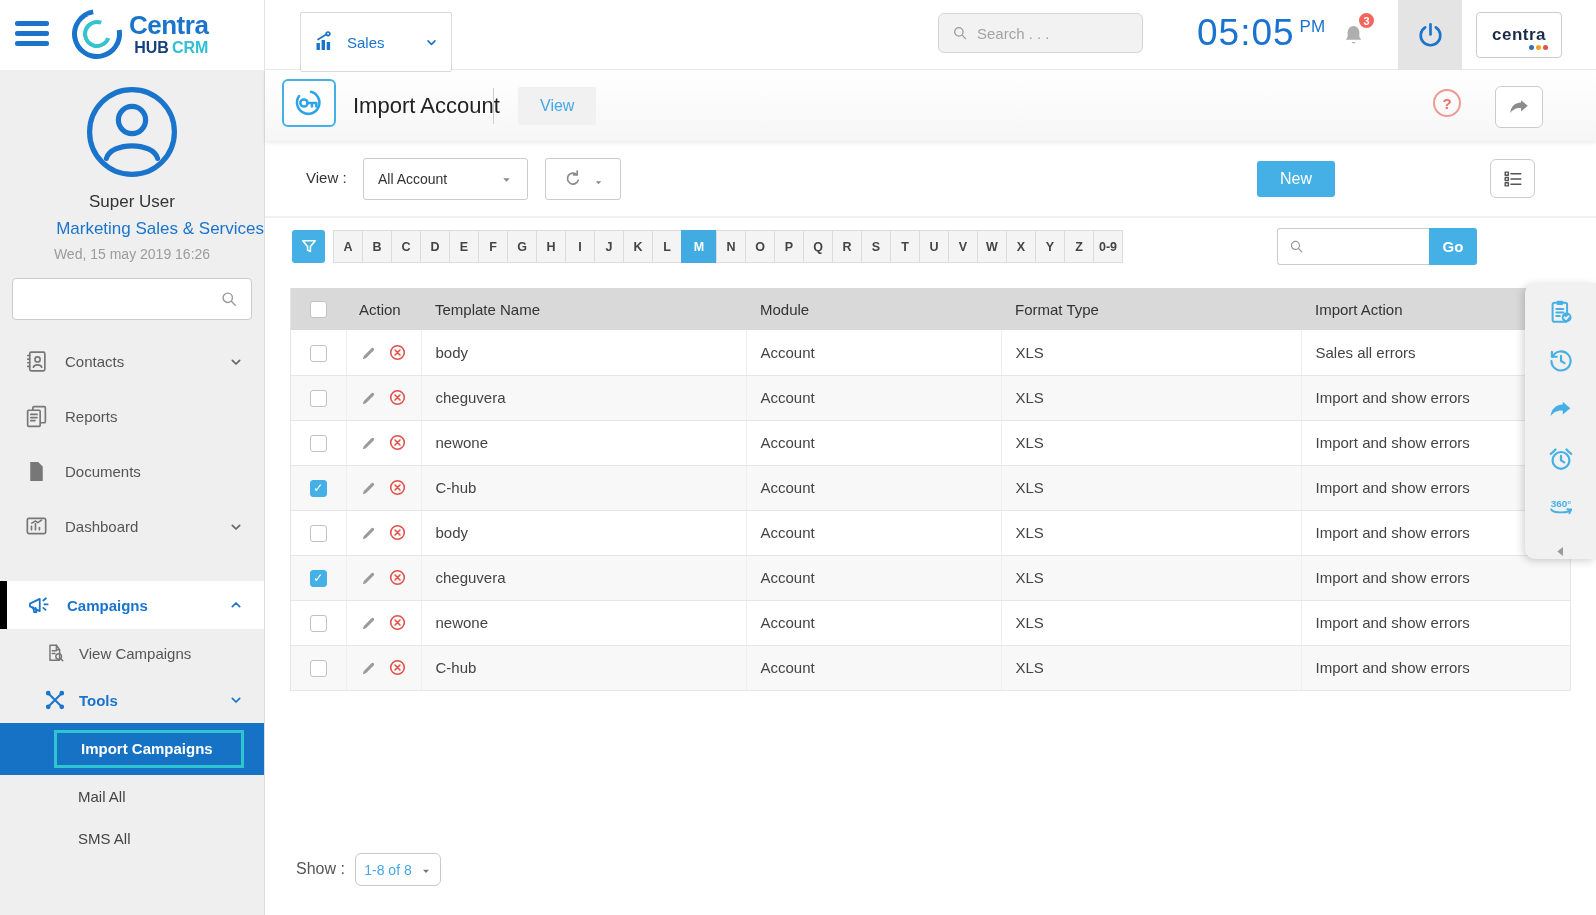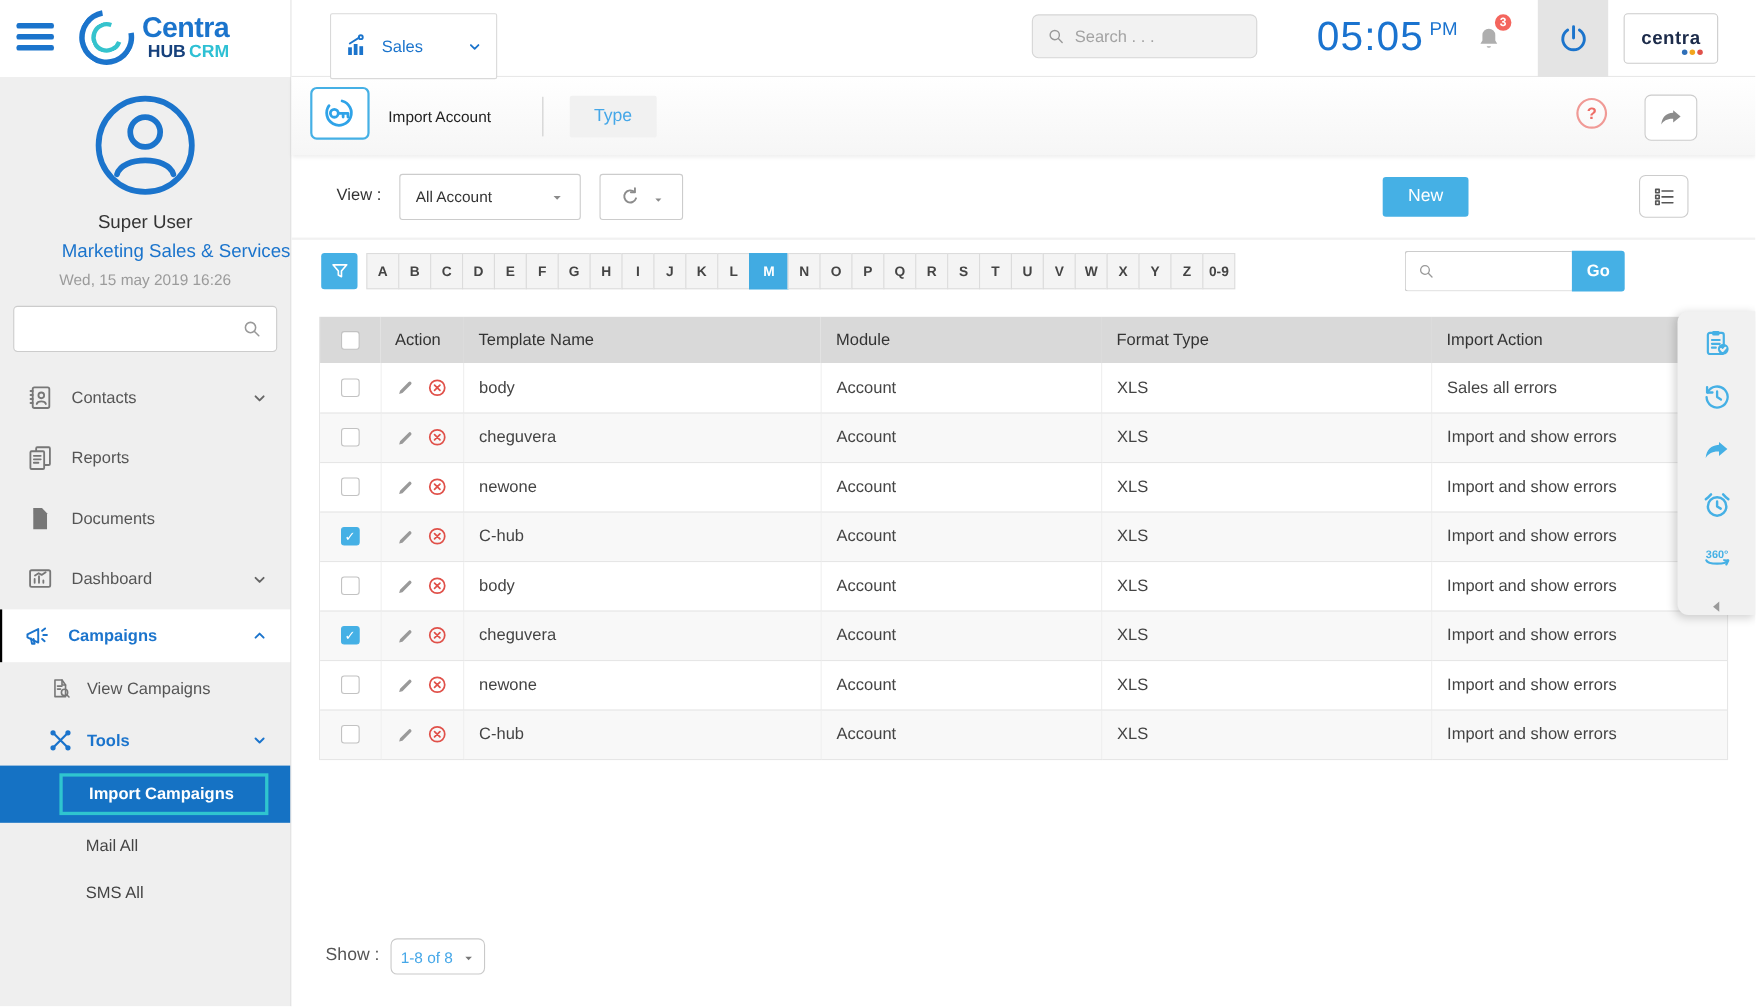--- a/index.html
+++ b/index.html
@@ -52,34 +52,34 @@
   .u-date { text-align:center; font-size:14px; color:#9b9b9b; margin-top:7px; }
   .side-search { margin:16px 12px 14px; height:42px; background:#fff; border:1px solid #ccc; border-radius:4px; display:flex; align-items:center; padding:0 12px; }
   .side-search input { flex:1; border:none; outline:none; font-size:14px; font-family:inherit; background:transparent; }
   .side-search .mg { width:20px; height:20px; color:#999; flex:none; }
 
   .menu-item { display:flex; align-items:center; height:55px; padding-left:24px; color:#555; font-size:15px; cursor:pointer; }
   .menu-item .mi-icon { width:25px; height:25px; margin-right:16px; color:#777; flex:none; }
   .menu-item .chev { margin-left:auto; margin-right:20px; width:16px; height:16px; color:#666; flex:none; }
   .menu-item.indent1 { padding-left:44px; height:48px; }
   .menu-item.indent1 .mi-icon { width:22px; height:22px; margin-right:13px; }
-  .menu-item.active { background:#fff; border-left:2px solid #000000; padding-left:19px; color:#1b74cc; font-weight:bold; height:48px; }
+  .menu-item.active { background:#fff; border-left:7px solid #000000; padding-left:19px; color:#1b74cc; font-weight:bold; height:48px;margin-top:27px; }
   .menu-item.active .mi-icon, .menu-item.active .chev { color:#1b74cc; }
   .menu-item.blue { color:#1b74cc; font-weight:bold; height:46px; }
   .menu-item.blue .mi-icon, .menu-item.blue .chev { color:#1b74cc; }
   .menu-plain { height:42px; display:flex; align-items:center; padding-left:78px; color:#444; font-size:15px; cursor:pointer; }
   .menu-selected { height:52px; background:#1572c4; display:flex; align-items:center; cursor:pointer; }
   .menu-selected .hl-box { margin-left:54px; border:3px solid #2fc5cf; padding:7px 28px 8px 24px; color:#fff; font-weight:bold; font-size:15px; }
 
   
   .main { position:absolute; left:265px; top:70px; right:0; bottom:0; background:#fff; }
   .page-header { position:absolute; top:0; left:0; right:0; height:71px; background:linear-gradient(#ffffff,#f6f6f6); box-shadow:0 2px 4px rgba(0,0,0,.08); }
   .key-btn { position:absolute; left:17px; top:9px; width:54px; height:48px; border:2px solid #45b0e5; border-radius:6px; background:#fff; display:flex; align-items:center; justify-content:center; cursor:pointer; }
   .key-btn .ic { width:32px; height:32px; color:#2fa3e8; }
-  .page-title { position:absolute; left:88px; top:0; height:71px; display:flex; align-items:center; font-size:14px; color:#222; }
+  .page-title { position:absolute; left:88px; top:0; height:71px; display:flex; align-items:center; font-size:22px; color:#222; }
   .ph-divider { position:absolute; left:228px; top:18px; height:36px; width:1px; background:#ccc; }
   .back-btn { position:absolute; left:253px; top:17px; height:38px; padding:0 22px; background:#f1f1f1; color:#45a7e8; font-size:16px; display:flex; align-items:center; border-radius:2px; cursor:pointer; }
   .help-icon { position:absolute; right:135px; top:19px; width:28px; height:28px; border:2px solid #f09a96; border-radius:50%; color:#ee6d66; font-size:15px; font-weight:bold; display:flex; align-items:center; justify-content:center; cursor:pointer; }
   .share-btn { position:absolute; right:53px; top:16px; width:48px; height:42px; border:1px solid #ccc; border-radius:6px; background:#fff; display:flex; align-items:center; justify-content:center; color:#8c8c8c; cursor:pointer; }
   .share-btn .ic { width:25px; height:25px; }
 
   .view-label { position:absolute; left:41px; top:99px; font-size:15px; color:#333; }
   .view-select { position:absolute; left:98px; top:88px; width:165px; height:42px; border:1px solid #ccc; border-radius:3px; background:#fff; display:flex; align-items:center; padding:0 14px; font-size:14px; color:#333; cursor:pointer; }
   .view-select .crt { margin-left:auto; width:13px; height:13px; color:#8a8a8a; }
   .refresh-btn { position:absolute; left:280px; top:88px; width:76px; height:42px; border:1px solid #ccc; border-radius:3px; background:#fff; display:flex; align-items:center; justify-content:center; gap:9px; color:#8c8c8c; cursor:pointer; }
@@ -296,21 +296,21 @@
     <div class="page-header">
       <div class="key-btn">
           <span class="ic"><svg viewBox="0 0 24 24" width="100%" height="100%" fill="none" stroke="currentColor" stroke-width="1.9" stroke-linecap="round" stroke-linejoin="round">
               <path d="M13.5 3.6a8.4 8.4 0 1 1-8.9 3.2"></path>
               <circle cx="8.2" cy="12" r="2.7"></circle>
               <path d="M10.9 12h6.6M14.2 12v2.6M17.5 12v2.6"></path>
             </svg></span>
         </div>
       <div class="page-title">Import Account</div>
       <div class="ph-divider"></div>
-      <div class="back-btn">Type</div>
+      <div class="back-btn">View</div>
       <div class="help-icon">?</div>
       <div class="share-btn">
           <span class="ic"><svg viewBox="0 0 24 24" width="100%" height="100%" fill="none" stroke="currentColor" stroke-width="1.7" stroke-linecap="round" stroke-linejoin="round">
               <path d="M13.5 5l6.5 5.4-6.5 5.4v-3.4c-5.4-.2-8.3 1.8-10.4 5 .7-6.2 4-9.8 10.4-10.2z" fill="currentColor" stroke="none"></path>
             </svg></span>
         </div>
     </div>
 
     <div class="view-label">View :</div>
     <div class="view-select">

